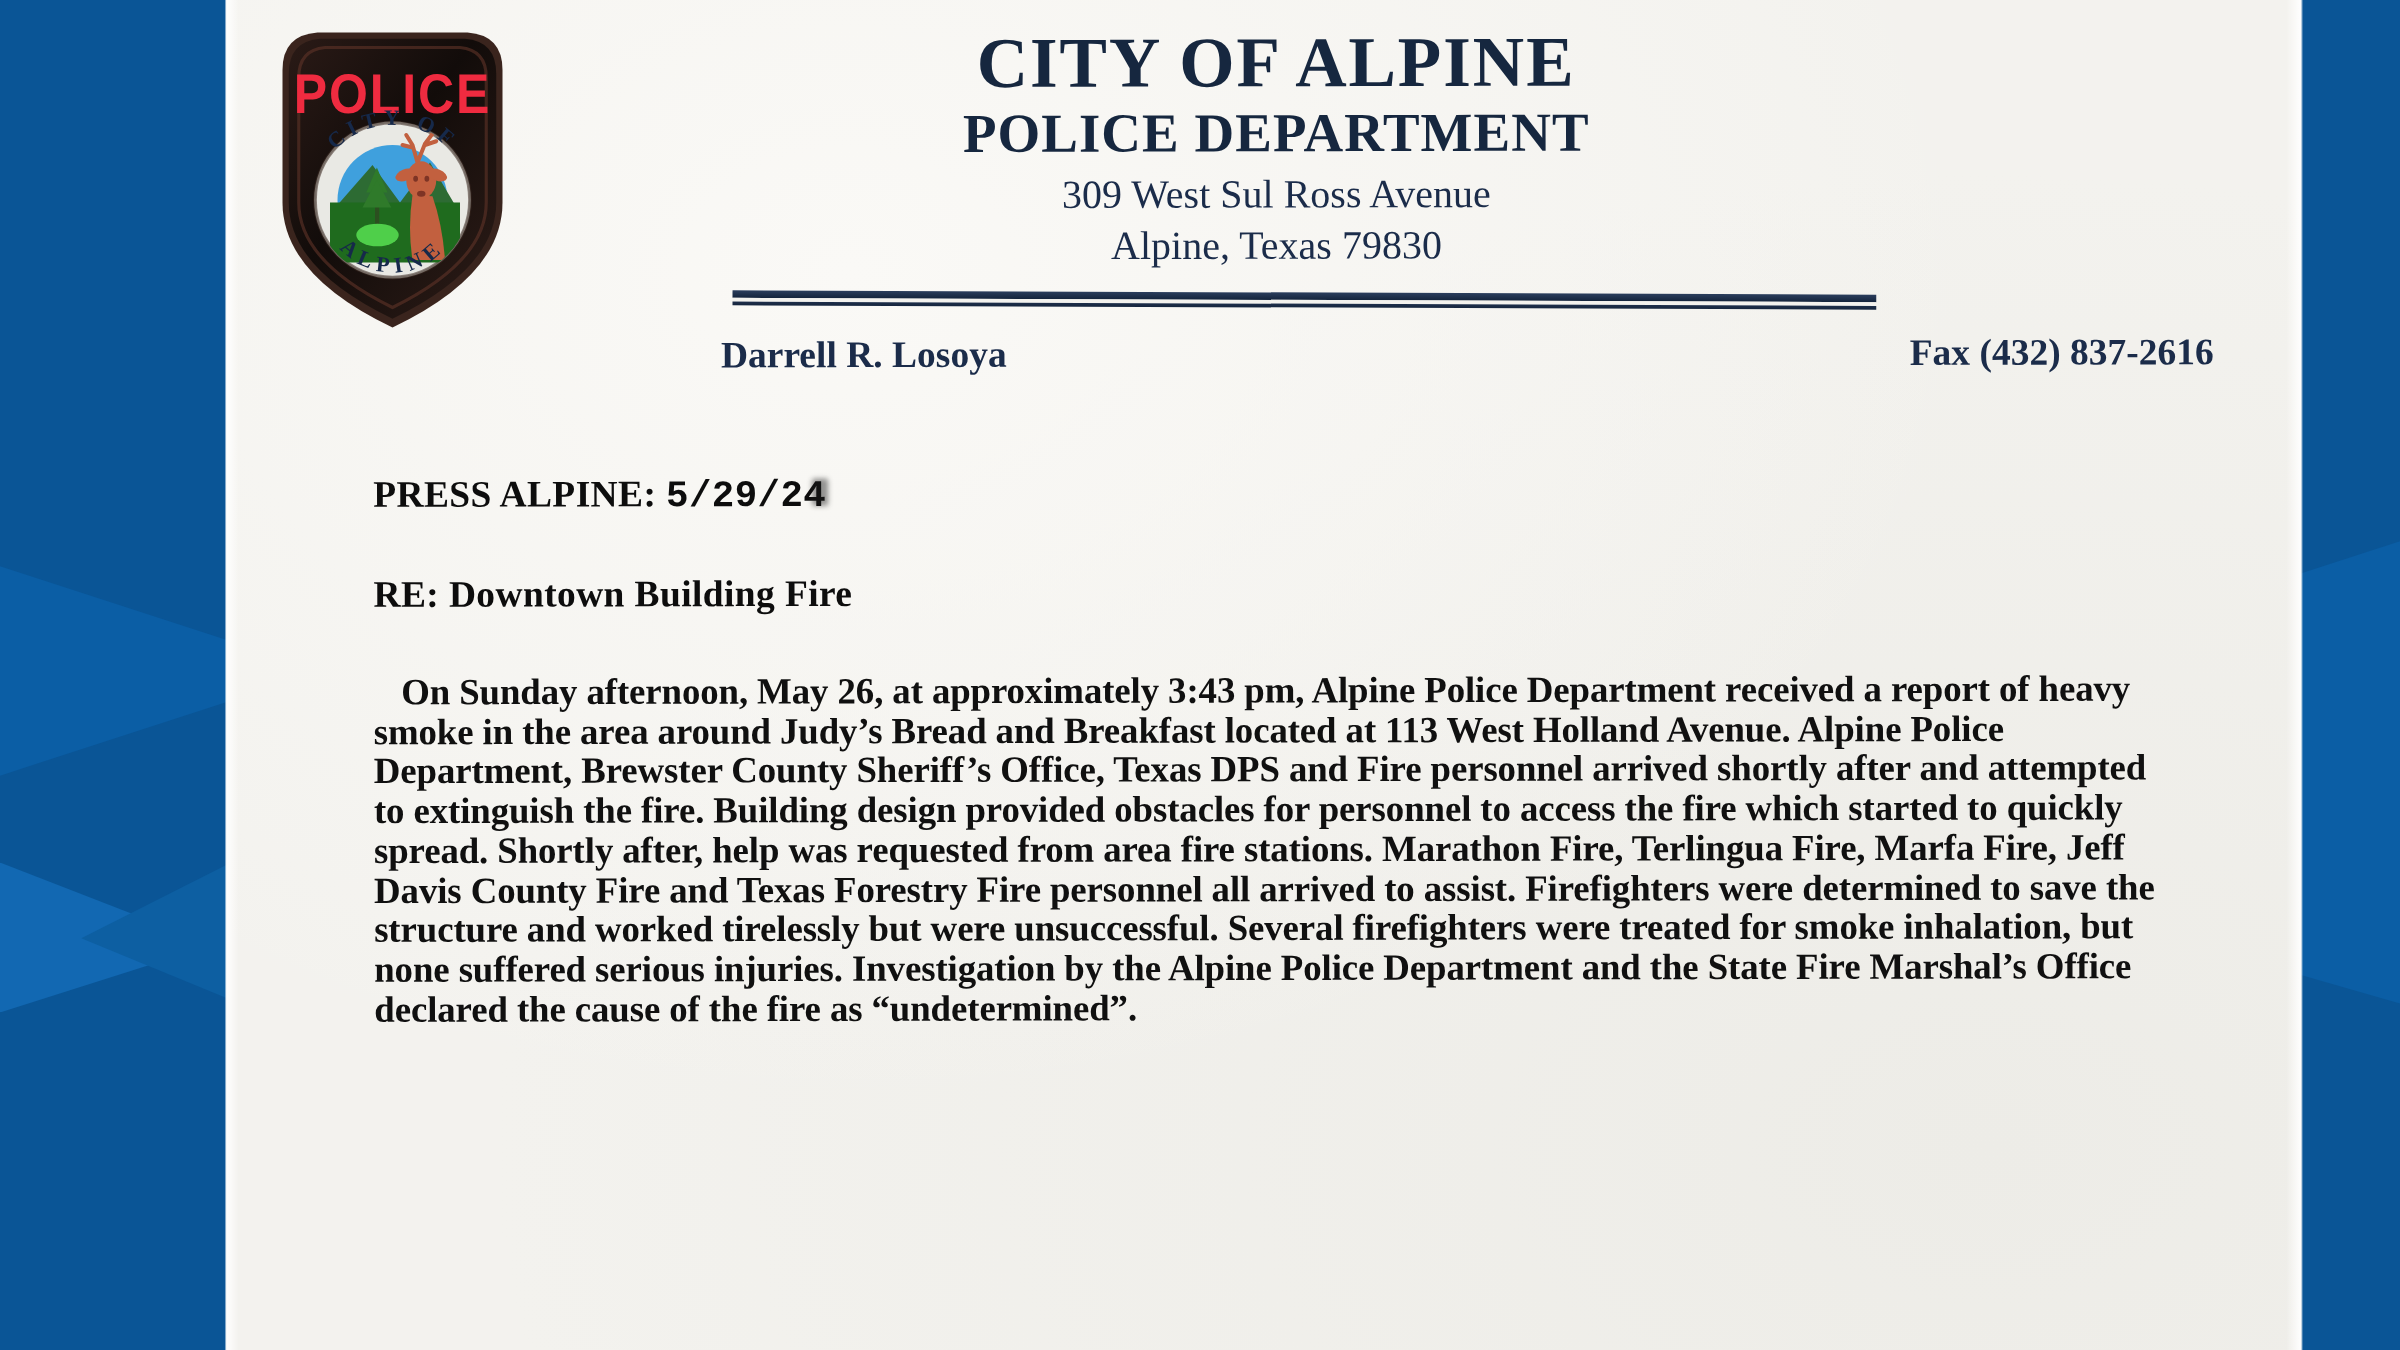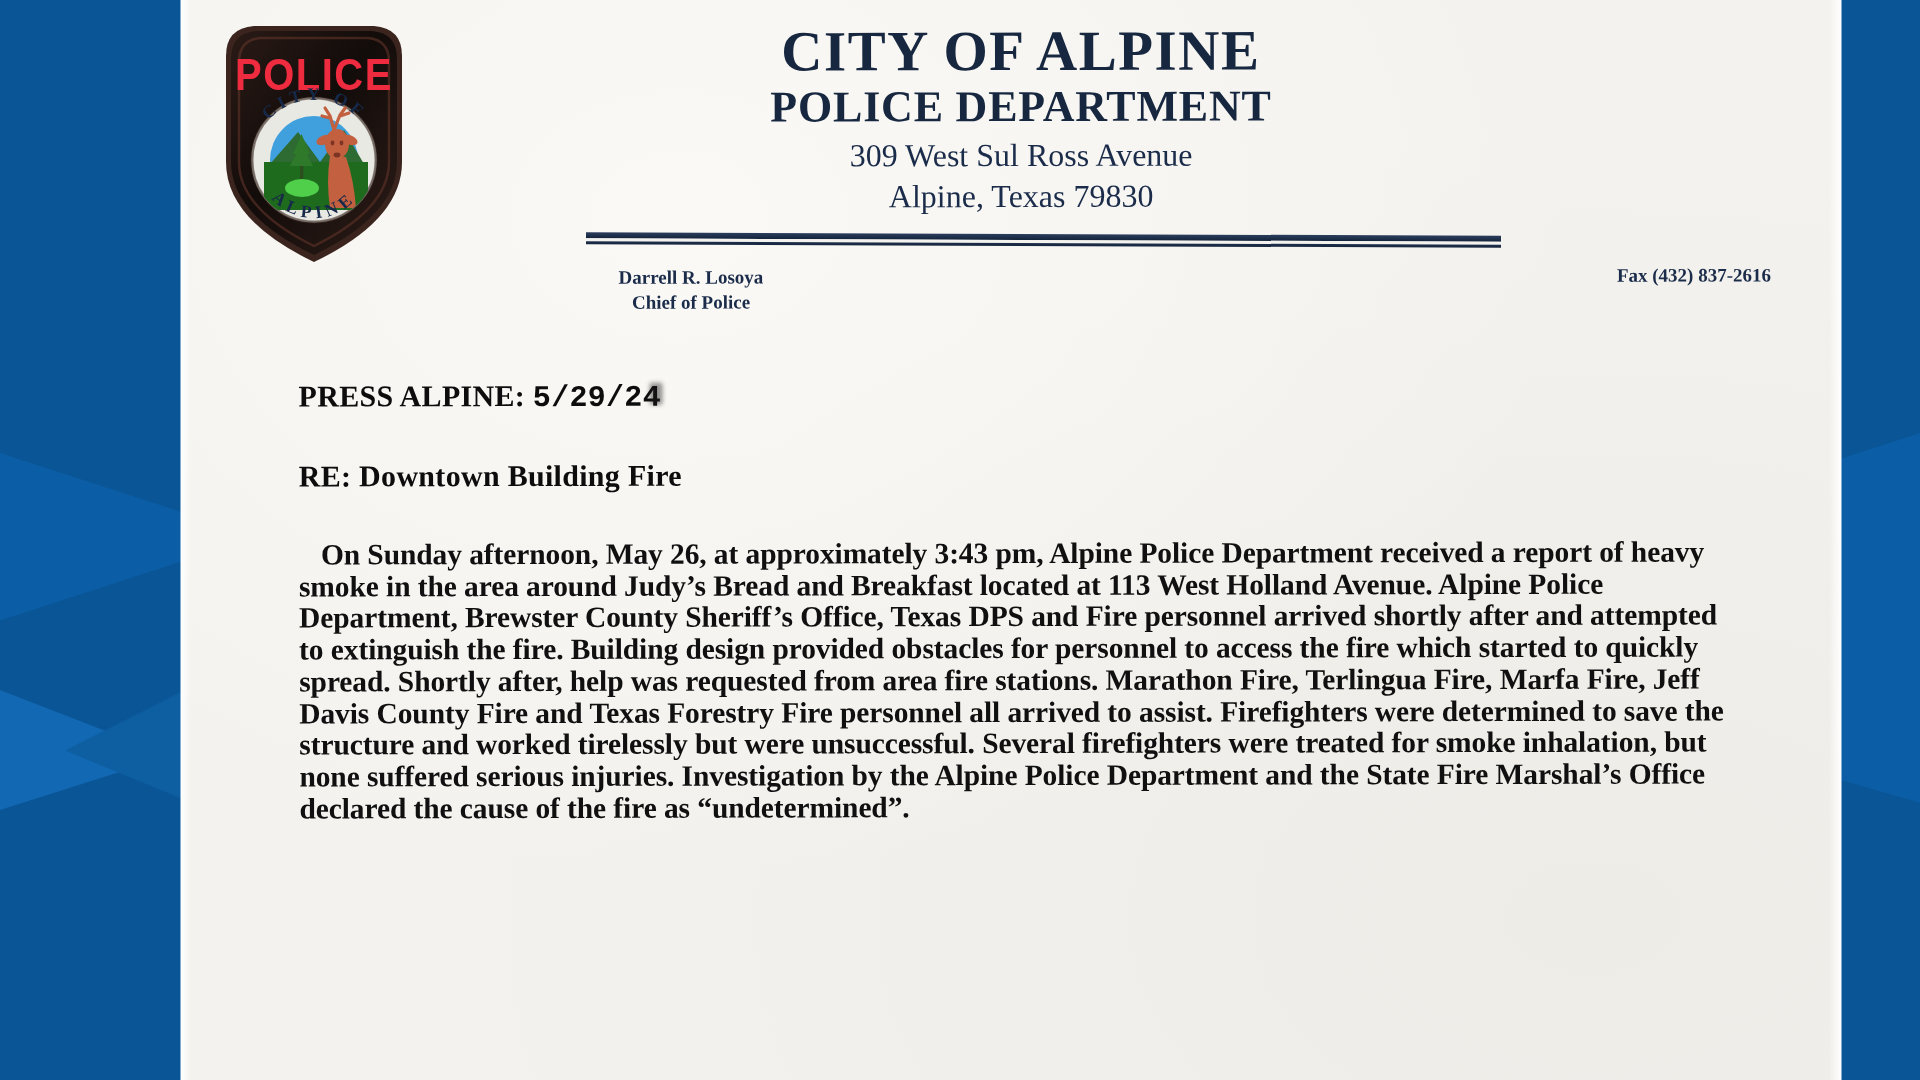--- a/index.html
+++ b/index.html
@@ -103,21 +103,21 @@
   
   #contact-row {
     position:absolute; left:0; top:264px; width:100%;
     display:flex; justify-content:space-between;
     padding:0 70px 0 300px;
     color:#1b2c4a;
   }
   #chief-block { text-align:center; width:420px; }
   #phone-block { text-align:right; width:520px; }
   .contact-line {
-    font-size:19px; font-weight:bold; line-height:1.33; color:#1b2c4a;
+    font-size:30px; font-weight:bold; line-height:1.33; color:#1b2c4a;
     white-space:pre;
   }
 
   
   #doc-body { position:absolute; left:118px; top:378px; width:1430px; color:#121212; }
   .headline {
     font-size:30px; font-weight:bold; letter-spacing:.3px;
     color:#0d0d0d;
   }
   #press-release { margin-bottom:44px; }
@@ -233,21 +233,20 @@
 
     <div id="rule">
       <div class="r-thick"></div>
         <div class="r-gap"></div>
         <div class="r-thin"></div>
     </div>
 
     <div id="contact-row">
       <div id="chief-block">
         <div class="contact-line">Darrell R. Losoya</div>
-        <div class="contact-line">Chief of Police</div>
       </div>
       <div id="phone-block">
         <div class="contact-line">Fax (432) 837-2616</div>
       </div>
     </div>
   </div>
 
   <div id="doc-body">
     <div id="press-release" class="headline">
       <span>PRESS ALPINE: </span><span class="smudge">5/29/24</span>

